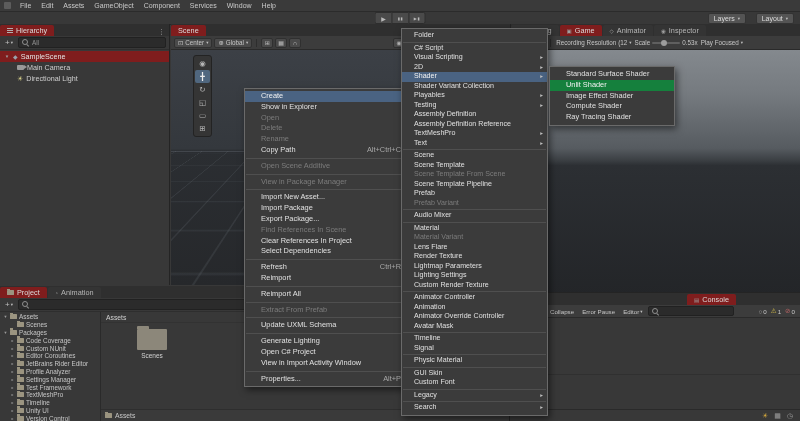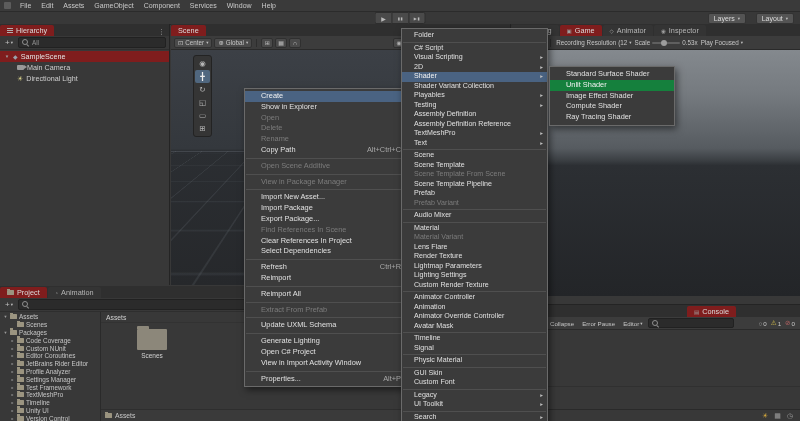--- a/index.html
+++ b/index.html
@@ -97,21 +97,21 @@
   .contentheader{height:10px;display:flex;align-items:center;padding:0 5px;font-size:6.8px;color:#d0d0d0;
                  border-bottom:1px solid #323232;flex:none}
   .assetsarea{flex:1;position:relative}
   .assettile{position:absolute;left:28px;top:6px;width:46px;display:flex;flex-direction:column;align-items:center;gap:2px}
   .bigfolder{width:30px;height:21px;background:#8c877a;border-radius:1px;position:relative}
   .bigfolder::before{content:"";position:absolute;top:-3px;left:0;width:12px;height:3px;background:#8c877a;border-radius:1px 1px 0 0}
   .tilelabel{font-size:6.5px;color:#d2d2d2}
   .breadcrumbbar{height:11px;background:#3a3a3a;border-top:1px solid #2e2e2e;display:flex;align-items:center;
                  gap:3px;padding:0 4px;font-size:6.8px;flex:none}
   
-  .console{position:absolute;left:511px;top:304px;width:289px;height:113px;display:flex;flex-direction:column;
+  .console{position:absolute;left:511px;top:292px;width:289px;height:113px;display:flex;flex-direction:column;
            background:#383838;border-top:1px solid #242424;box-sizing:border-box}
   .console .tab{margin-left:176px}
   .consoletoolbar{height:12px;background:#3c3c3c;border-bottom:1px solid #2a2a2a;display:flex;align-items:center;
                   gap:2px;padding:0 3px;font-size:6.2px;flex:none;white-space:nowrap}
   .cbtn{height:10px;display:flex;align-items:center;gap:1px;padding:0 3px;color:#c6c6c6}
   .csearch{width:78px;height:8px;flex:none}
   .badges{margin-left:auto;display:flex;align-items:center;gap:4px;font-size:6.2px;padding-right:2px}
   .cbadge{display:flex;align-items:center;gap:1px}
   .bic{font-size:6.5px;color:#a8a8a8}
   .bic.warning{color:#d8c04a}
@@ -681,24 +681,20 @@
         <span class="ml">GUI Skin</span>
       </div>
       <div class="mi">
         <span class="ml">Custom Font</span>
       </div>
       <div class="msep"></div>
       <div class="mi">
         <span class="ml">Legacy</span>
         <span class="marrow">▸</span>
       </div>
-      <div class="mi">
-        <span class="ml">UI Toolkit</span>
-        <span class="marrow">▸</span>
-      </div>
       <div class="msep"></div>
       <div class="mi">
         <span class="ml">Search</span>
         <span class="marrow">▸</span>
       </div>
     </div>
   <div class="menu" id="shader-menu">
       <div class="mi">
         <span class="ml">Standard Surface Shader</span>
       </div>

